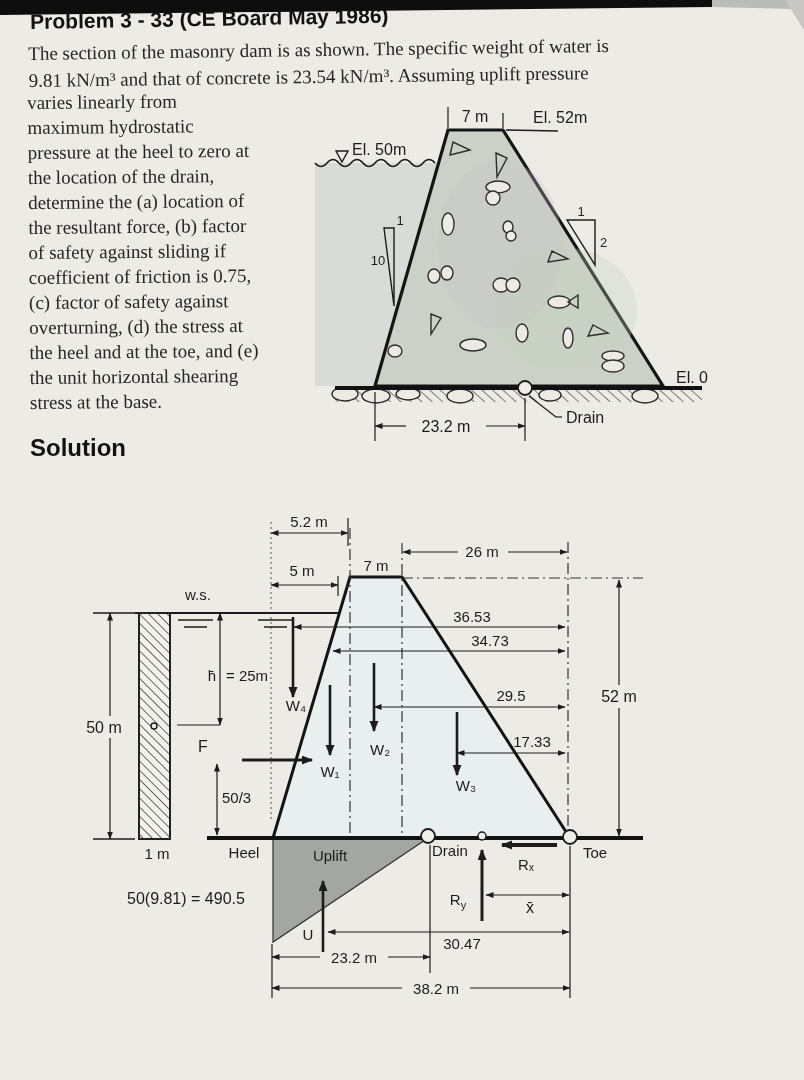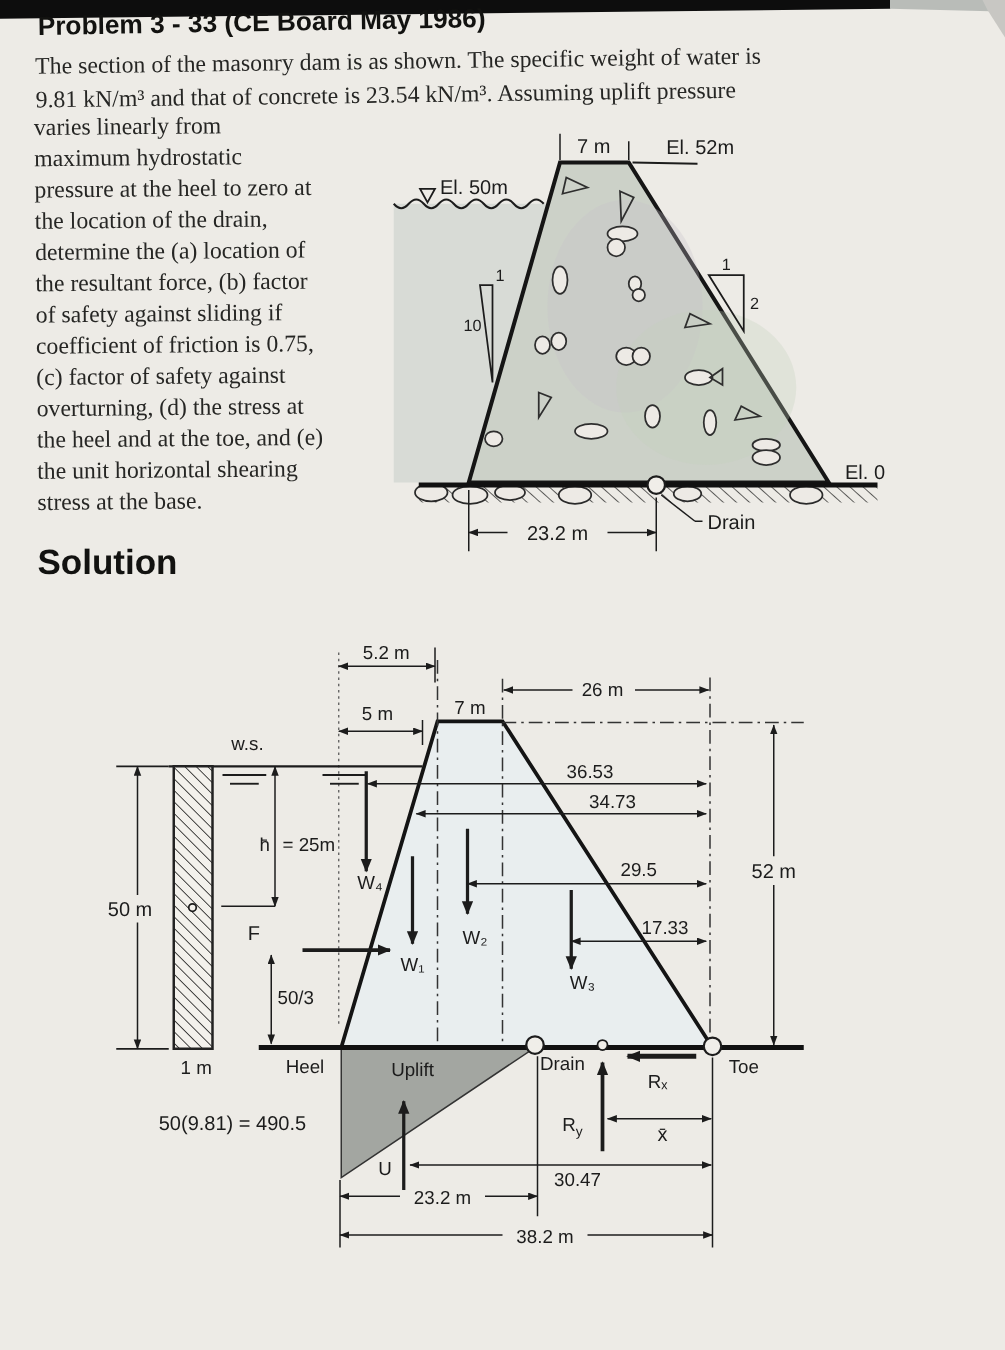--- a/index.html
+++ b/index.html
@@ -7,21 +7,21 @@
        font-family:"Liberation Serif",serif;color:#262624;}
   .abs{position:absolute;}
   #title{left:30px;top:10px;font-family:"Liberation Sans",sans-serif;font-weight:bold;
          font-size:21px;color:#121210;transform:rotate(-1deg);transform-origin:0 0;white-space:nowrap;}
   #para-wide{left:28px;top:40px;width:748px;font-size:19px;line-height:27px;
              transform:rotate(-0.8deg);transform-origin:0 0;}
   #para-narrow{left:27px;top:90px;width:310px;font-size:19px;line-height:25px;
                transform:rotate(-0.55deg);transform-origin:0 0;}
   .pline{white-space:nowrap;}
   #solution{left:30px;top:434px;font-family:"Liberation Sans",sans-serif;font-weight:bold;
-            font-size:28px;color:#121210;}
+            font-size:24px;color:#121210;}
   svg{position:absolute;overflow:visible;}
   svg text{font-family:"Liberation Sans",sans-serif;fill:#1c1c1c;}
   .edge{left:0;top:0;}
 </style>
 </head>
 <body>
 
 <svg class="edge" width="804" height="40">
   <polygon points="0,0 718,0 712,7 0,15" fill="#0d0d0d"></polygon>
   <polygon points="712,0 790,0 792,9 712,7" fill="#b9bcb8"></polygon>

